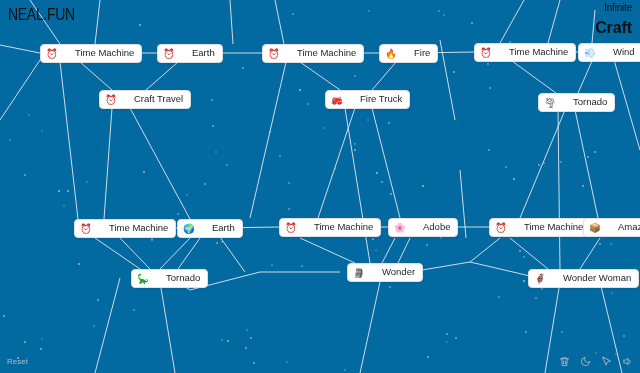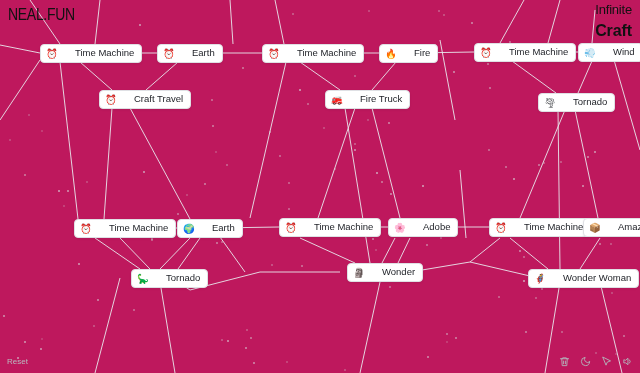--- a/index.html
+++ b/index.html
@@ -5,21 +5,21 @@
   html, body {
     margin: 0; padding: 0;
     width: 640px; height: 373px;
     overflow: hidden;
     background: #ffffff;
     font-family: "Liberation Sans", sans-serif;
   }
   #app {
     position: relative;
     width: 640px; height: 373px;
-    background: #be185d;
+    background: #0369a1;
     overflow: hidden;
     text-decoration: underline;
   }
   
   #web {
     position: absolute; inset: 0;
     width: 640px; height: 373px;
     pointer-events: none;
   }
   #particles { position: absolute; inset: 0; pointer-events: none; }
@@ -37,21 +37,21 @@
     font-family: "Liberation Sans", sans-serif;
     transform: scaleY(1.12);
     transform-origin: left top;
   }
   #logo-right {
     position: absolute; right: 8px; top: 3px;
     text-align: right; line-height: 1.0;
     color: #111;
   }
   #logo-right .l1 {
-    font-size: 13px; font-weight: 400; letter-spacing: -0.2px;
+    font-size: 10px; font-weight: 400; letter-spacing: -0.2px;
     display: block;
   }
   #logo-right .l2 {
     font-size: 16px; font-weight: bold; letter-spacing: -0.1px;
     display: block; margin-top: 7px;
   }
   
   .node {
     position: absolute;
     display: inline-flex;

